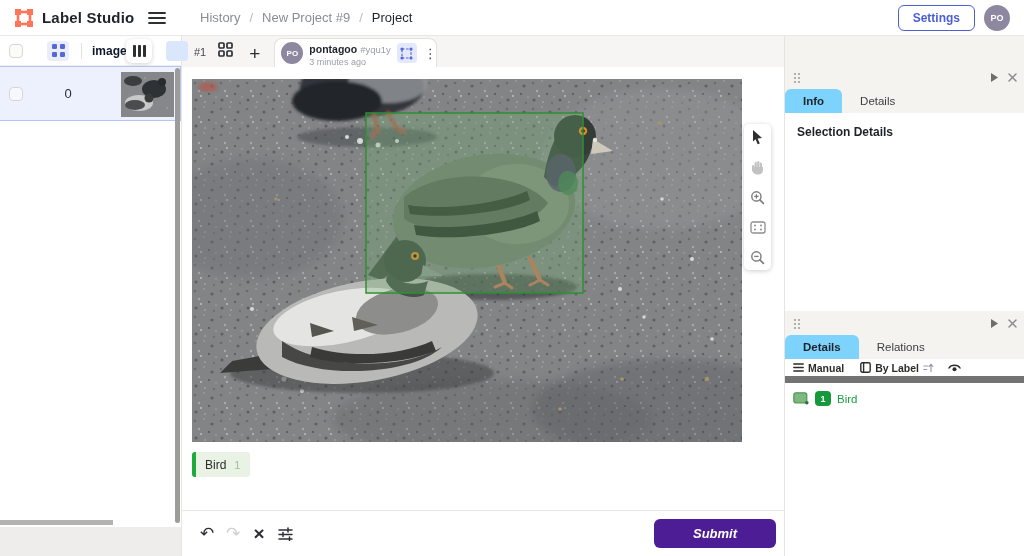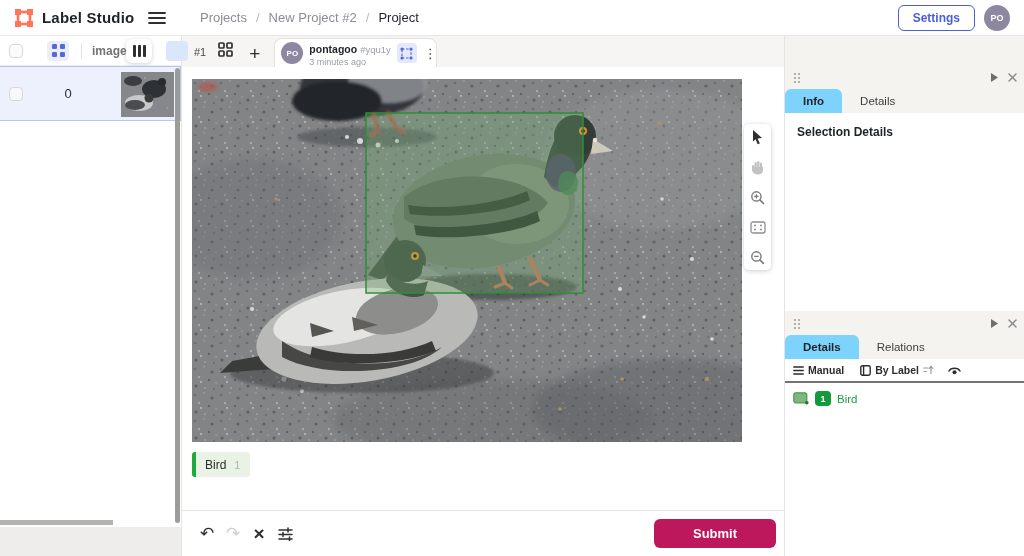--- a/index.html
+++ b/index.html
@@ -25,21 +25,21 @@
 
   
   .sidebar { position:absolute; left:0; top:36px; width:182px; height:520px; background:#fff;
     border-right:1px solid #e6e5e3; z-index:20; }
   .side-head { position:relative; height:30px; display:flex; align-items:center; border-bottom:1px solid #f0efed; }
   .cbx { width:14px; height:14px; border:1px solid #d8d7d4; border-radius:4px; background:#fbfbfa; }
   .side-head .cbx { margin-left:9px; }
   .grid-chip { margin-left:24px; width:22px; height:20px; border-radius:4px; background:#e9edfc;
     display:flex; align-items:center; justify-content:center; }
   .side-vdiv { width:1px; height:16px; background:#e3e2e0; margin-left:12px; }
-  .col-label { font-size:12px; font-weight:bold; color:#737373; margin-left:10px; }
+  .col-label { font-size:12px; font-weight:bold; color:#0f172a; margin-left:10px; }
   .cols-chip { position:absolute; left:126px; top:3px; width:26px; height:24px; background:#fff;
     border-radius:6px; box-shadow:0 1px 4px rgba(0,0,0,.18); display:flex; align-items:center; justify-content:center; }
   .blue-partial { position:absolute; left:166px; top:5px; width:22px; height:20px; background:#d9e6fb; border-radius:4px; }
   .side-row { position:relative; height:55px; background:#edf1fd; border:1px solid #b4c4f4;
     border-left:none; display:flex; align-items:center; }
   .side-row .cbx { margin-left:9px; background:#f6f8fe; }
   .row-id { font-size:13px; color:#2a2d33; margin-left:30px; width:30px; text-align:center; }
   .thumb { position:absolute; right:6px; top:5px; width:53px; height:45px; overflow:hidden; }
   .v-scroll { position:absolute; right:1px; top:32px; width:5px; height:455px; background:#9c9c9a; border-radius:3px; }
   .h-scroll { position:absolute; left:0; top:484px; width:113px; height:5px; background:#b3b3b1; }
@@ -76,35 +76,35 @@
   .chip-bar { width:4px; height:25px; background:#1faa3c; }
   .chip-text { font-size:12px; color:#2b2d29; margin:0 8px 0 9px; }
   .chip-key { font-size:11px; color:#a3bea3; margin-right:10px; }
 
   .bottombar { position:absolute; left:0; bottom:0; width:602px; height:46px; background:#fff;
     border-top:1px solid #e7e6e4; display:flex; align-items:center; }
   .bb-icon { width:26px; height:26px; display:flex; align-items:center; justify-content:center; cursor:pointer; }
   .undo-g { font-size:17px; color:#2d2f33; margin-left:12px; }
   .redo-g { font-size:17px; color:#cfcfcd; }
   .x-g { font-size:19px; color:#2d2f33; font-weight:bold; }
-  .submit-btn { margin-left:auto; margin-right:8px; width:122px; height:29px; background:#be185d; color:#fff;
-    font-size:13px; font-weight:bold; border:none; border-radius:6px; cursor:pointer; font-family:inherit; }
+  .submit-btn { margin-left:auto; margin-right:8px; width:122px; height:29px; background:#4c1d95; color:#fff;
+    font-size:13px; font-weight:bold; border:none; border-radius:6px; cursor:pointer; font-family:inherit;font-style:italic; }
 
   
   .rightcol { position:absolute; left:784px; top:36px; width:240px; height:520px; background:#f4f3f0;
     border-left:1px solid #e5e4e2; }
   .panel { position:absolute; left:0; width:240px; }
   .panel-head { height:23px; display:flex; align-items:center; padding:0 8px; }
   .panel-head-right { margin-left:auto; display:flex; align-items:center; gap:10px; }
   .ptabs { height:24px; display:flex; align-items:flex-end; }
   .ptab { height:24px; padding:0 18px; font-size:11.5px; display:flex; align-items:center; color:#3d3f3c; cursor:pointer; }
   .ptab.active { background:#7dd3fc; border-radius:6px 6px 0 0; font-weight:bold; color:#1f2329; }
   .panel-body { background:#fff; }
   .sel-title { font-size:12px; font-weight:bold; color:#1f2329; padding:12px 12px; }
-  .reg-toolbar { display:flex; align-items:center; height:24px; padding:0 8px; border-bottom:2px solid #737373; background:#fff; }
+  .reg-toolbar { display:flex; align-items:center; height:24px; padding:0 8px; border-bottom:7px solid #737373; background:#fff; }
   .rt-item { display:flex; align-items:center; gap:4px; font-size:10.5px; font-weight:bold; color:#2b2d29; cursor:pointer; }
   .reg-row { display:flex; align-items:center; gap:6px; padding:8px 8px; cursor:pointer; }
   .reg-badge { min-width:16px; height:15px; background:#14993c; border-radius:4px; color:#fff; font-size:9px;
     font-weight:bold; display:flex; align-items:center; justify-content:center; padding:0 3px; }
   .reg-label { font-size:11.5px; color:#1b9e3e; }
 </style>
 </head>
 <body>
 
 <div class="app">
@@ -123,23 +123,23 @@
     <span class="hamburger">
       <svg width="18" height="14" viewBox="0 0 18 14">
           <g stroke="#2d2f33" stroke-width="1.8" stroke-linecap="round">
         <line x1="1" y1="2" x2="17" y2="2"></line>
             <line x1="1" y1="7" x2="17" y2="7"></line>
             <line x1="1" y1="12" x2="17" y2="12"></line>
           </g>
         </svg>
     </span>
     <nav class="breadcrumb">
-      <span class="crumb">Projects</span>
+      <span class="crumb">History</span>
       <span class="crumb-sep">/</span>
-      <span class="crumb">New Project #2</span>
+      <span class="crumb">New Project #9</span>
       <span class="crumb-sep">/</span>
       <span class="crumb active">Project</span>
     </nav>
     <div class="topbar-right">
       <button class="settings-btn">Settings</button>
       <div class="avatar">PO</div>
     </div>
   </header>
 
   <aside class="sidebar">

